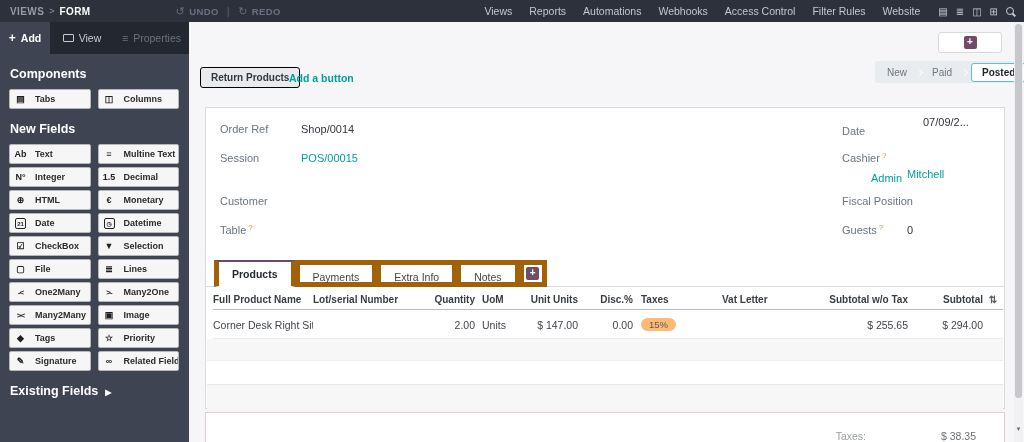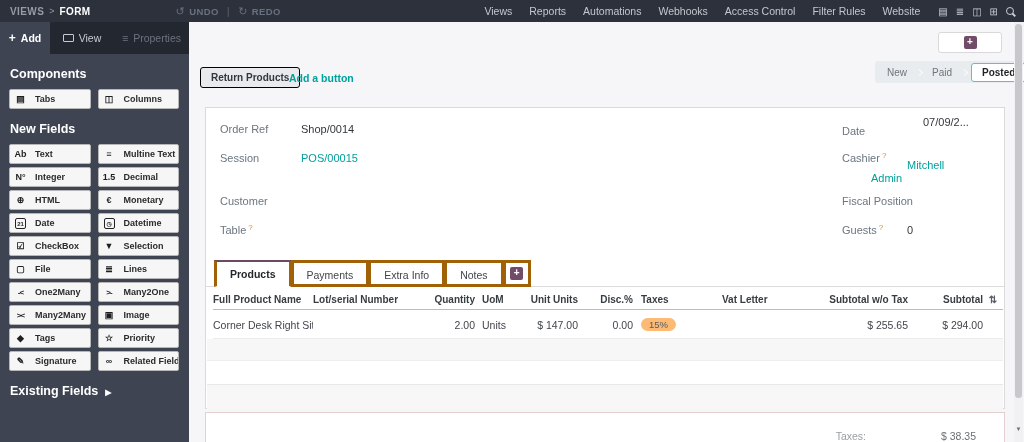--- a/index.html
+++ b/index.html
@@ -51,21 +51,21 @@
   .chev { width:5px; height:5px; border-top:1px solid #fbfbfc; border-right:1px solid #fbfbfc; transform:rotate(45deg); flex:none; }
   .step.active { background:#fff; border:1px solid #61bec2; border-radius:3px; color:#1f2327; font-weight:bold; padding:3px 10px; margin-left:4px; cursor:default; }
 
   .sheet { position:absolute; left:205px; top:107px; width:800px; height:302px; background:#fff; border:1px solid #dadada; }
   .lab { position:absolute; font-size:11px; color:#6b7680; white-space:nowrap; }
   .val { position:absolute; font-size:11px; color:#32373d; white-space:nowrap; }
   .val.link { color:#00a09d; cursor:pointer; }
   .hsup { font-size:8px; color:#cf9137; position:relative; top:-4px; margin-left:2px; }
 
   .ntabs { position:absolute; left:8px; top:152px; display:flex; align-items:flex-end; }
-  .ntab { height:27px; line-height:25px; padding:0 13px; font-size:10.5px; color:#41464c; background:#fff; border:3px solid #a16207; margin-right:-1px; cursor:pointer; white-space:nowrap; }
+  .ntab { height:27px; line-height:25px; padding:0 13px; font-size:10.5px; color:#41464c; background:#fff; border:5px solid #a16207; margin-right:-1px; cursor:pointer; white-space:nowrap; }
   .ntab.active { border-top:2px solid #6d4a63; border-bottom:1px solid #fff; font-weight:bold; color:#24282c; cursor:default; }
   .ntab.addtab { width:28px; display:flex; align-items:center; justify-content:center; padding:0; }
   .nline { position:absolute; left:0; top:178px; width:798px; height:1px; background:#dcdcdc; }
 
   .thead { position:absolute; left:7px; top:182px; width:790px; height:20px; display:flex; align-items:center; border-bottom:1px solid #b9bcc0; font-size:10px; font-weight:bold; color:#383d42; }
   .trow  { position:absolute; left:7px; top:203px; width:790px; height:28px; display:flex; align-items:center; border-bottom:1px solid #ececec; font-size:10.5px; color:#41464c; }
   .c0{width:100px;} .c1{width:115px;} .c2{width:47px;text-align:right;} .c3{width:34px;padding-left:7px;}
   .c4{width:69px;text-align:right;} .c5{width:55px;text-align:right;} .c6{width:85px;padding-left:8px;}
   .c7{width:95px;padding-left:4px;} .c8{width:95px;text-align:right;} .c9{width:75px;text-align:right;}
   .c10{width:20px;text-align:center;}
@@ -270,21 +270,21 @@
     <span class="val link" style="left:95px;top:44px;">POS/00015</span>
 
     <span class="lab" style="left:14px;top:87px;">Customer</span>
 
     <span class="lab" style="left:14px;top:116px;"><span>Table</span><span class="hsup">?</span></span>
 
     <span class="lab" style="left:636px;top:17px;">Date</span>
     <span class="val" style="left:701px;top:8px;margin-left:16px;">07/09/2...</span>
 
     <span class="lab" style="left:636px;top:44px;"><span>Cashier</span><span class="hsup">?</span></span>
-    <span class="val link" style="left:701px;top:51px;">Mitchell</span>
+    <span class="val link" style="left:701px;top:60px;">Mitchell</span>
     <span class="val link" style="left:665px;top:64px;">Admin</span>
 
     <span class="lab" style="left:636px;top:87px;">Fiscal Position</span>
 
     <span class="lab" style="left:636px;top:116px;"><span>Guests</span><span class="hsup">?</span></span>
     <span class="val" style="left:701px;top:116px;">0</span>
 
     <div class="nline"></div>
     <div class="ntabs">
       <div class="ntab active">Products</div>

